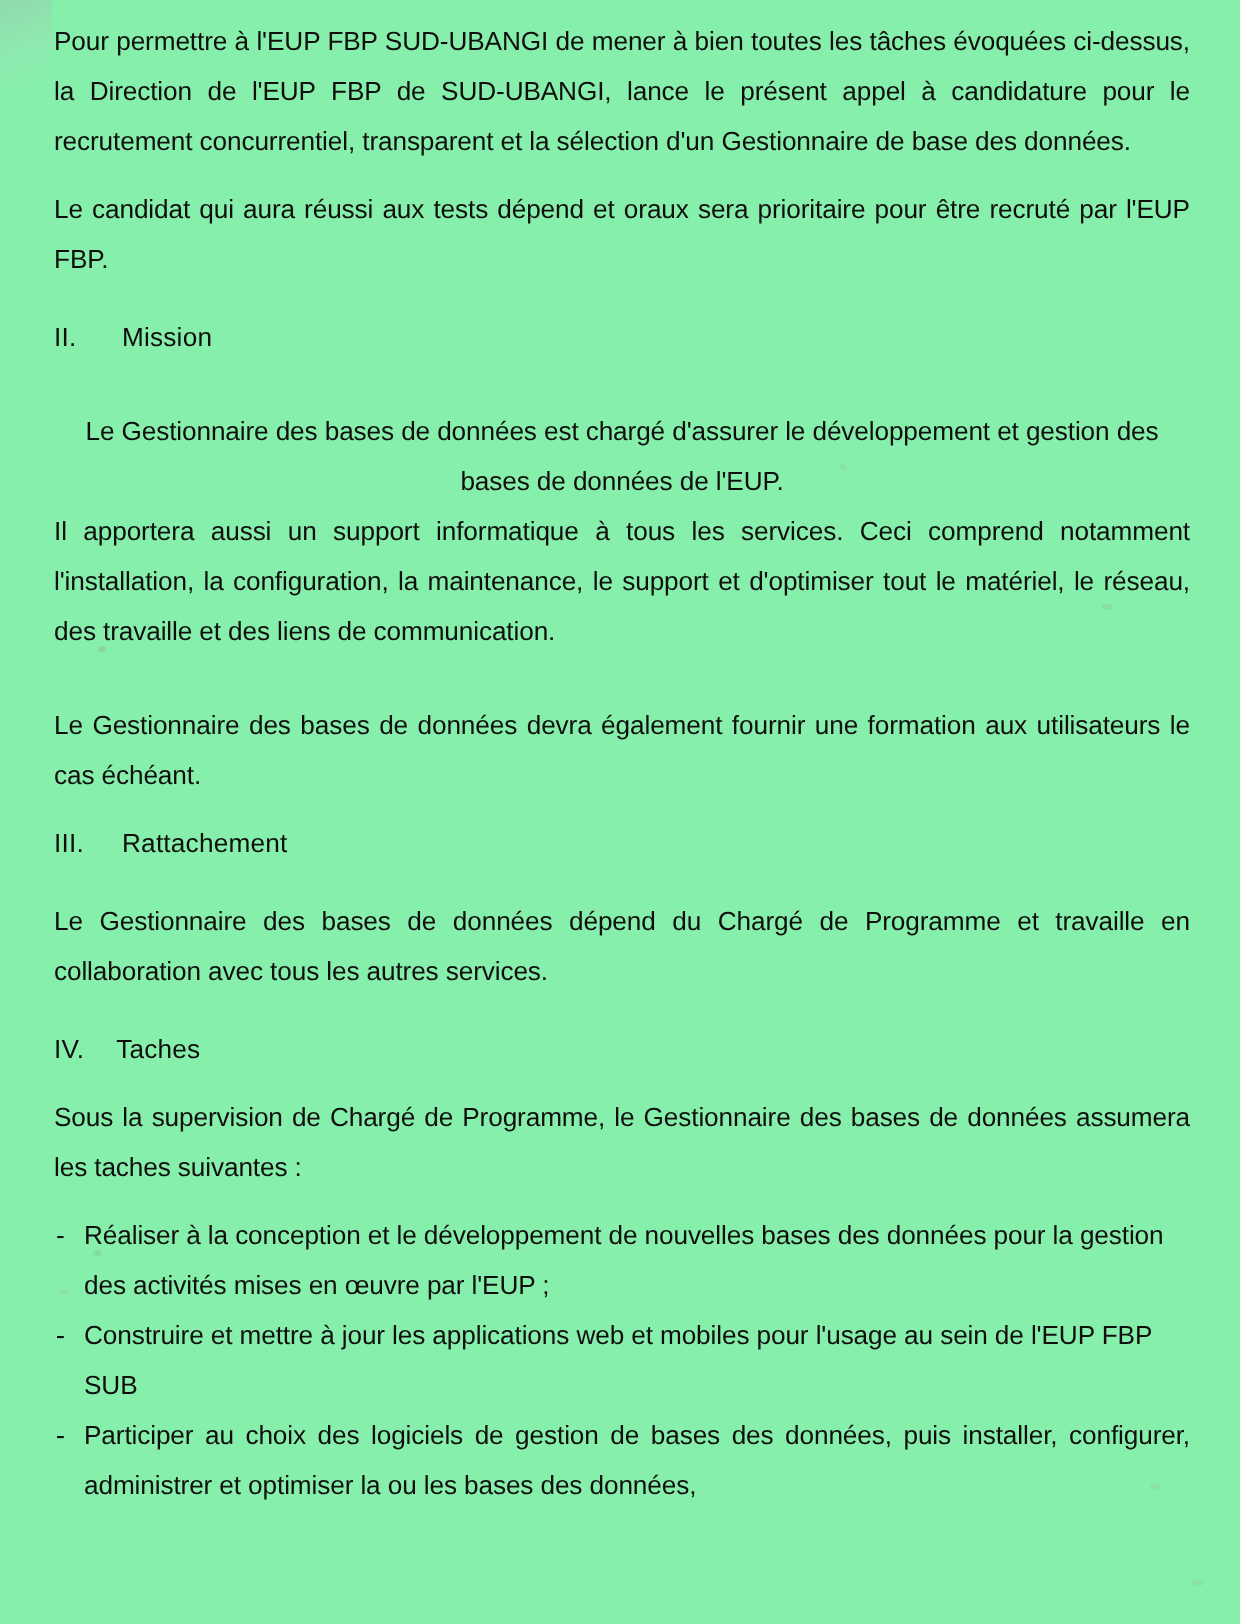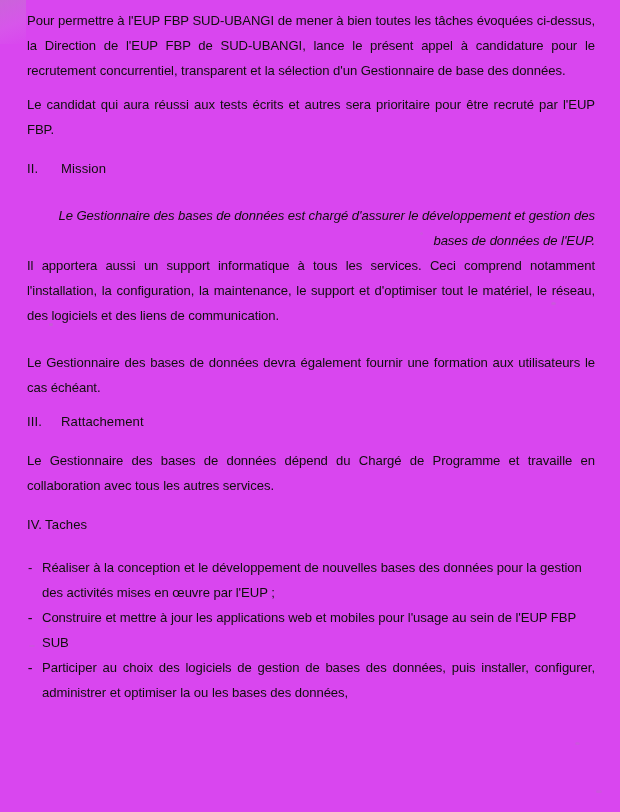--- a/index.html
+++ b/index.html
@@ -6,21 +6,21 @@
   html, body {
     margin: 0;
     padding: 0;
     background: #ffffff;
   }
 
   #page {
     position: relative;
     width: 620px;
     height: 812px;
-    background: #d946ef;
+    background: #86efac;
     overflow: hidden;
     font-family: "Liberation Sans", "DejaVu Sans", sans-serif;
     color: #100f0d;
     -webkit-font-smoothing: antialiased;
   }
 
   
   .scan-smudge {
     position: absolute;
     left: 0;
@@ -59,35 +59,34 @@
   }
 
   
   .para {
     text-align: justify;
     text-justify: inter-word;
   }
   
 
   .para-left {
-    text-align: right;
-    font-style: italic;
+    text-align: center;
   }
 
   .heading {
     font-weight: normal;
     letter-spacing: 0.1px;
   }
   .heading .num {
     display: inline-block;
     min-width: 34px;
   }
   .heading.flush .num {
     min-width: 0;
-    margin-right: 3px;
+    margin-right: 16px;
   }
 
   .bullet {
     position: relative;
     padding-left: 15px;
     text-align: justify;
     text-justify: inter-word;
   }
   .bullet .dash {
     position: absolute;
@@ -117,33 +116,33 @@
   <div class="scan-speck speck-g"></div>
 
   <div class="body-text">
 
     <div style="height:8px"></div>
 
     <p class="para">Pour permettre à l'EUP FBP SUD-UBANGI de mener à bien toutes les tâches évoquées ci-dessus, la Direction de l'EUP FBP de SUD-UBANGI, lance le présent appel à candidature pour le recrutement concurrentiel, transparent et la sélection d'un Gestionnaire de base des données.</p>
 
     <div class="gap-s"></div>
 
-    <p class="para">Le candidat qui aura réussi aux tests écrits et autres sera prioritaire pour être recruté par l'EUP FBP.</p>
+    <p class="para">Le candidat qui aura réussi aux tests dépend et oraux sera prioritaire pour être recruté par l'EUP FBP.</p>
 
     <div class="gap-m"></div>
 
     <div class="heading">
       <span class="num">II.</span><span>Mission</span>
     </div>
 
     <div class="gap-l"></div>
 
     <p class="para-left">Le Gestionnaire des bases de données est chargé d'assurer le développement  et gestion des bases de données  de l'EUP.</p>
 
-    <p class="para">Il apportera aussi un support informatique à tous les services. Ceci comprend notamment l'installation, la configuration, la maintenance, le support et d'optimiser tout le matériel, le réseau, des logiciels et des liens de communication.</p>
+    <p class="para">Il apportera aussi un support informatique à tous les services. Ceci comprend notamment l'installation, la configuration, la maintenance, le support et d'optimiser tout le matériel, le réseau, des travaille et des liens de communication.</p>
 
     <div class="gap-l"></div>
 
     <p class="para">Le Gestionnaire des bases de données devra également fournir une formation aux utilisateurs le cas échéant.</p>
 
     <div class="gap-s"></div>
 
     <div class="heading">
       <span class="num">III.</span><span>Rattachement</span>
     </div>
@@ -153,20 +152,21 @@
     <p class="para">Le Gestionnaire des bases de données dépend du Chargé de Programme et  travaille en collaboration avec tous les autres services.</p>
 
     <div class="gap-m"></div>
 
     <div class="heading flush">
       <span class="num">IV.</span><span>Taches</span>
     </div>
 
     <div class="gap-s"></div>
 
+    <p class="para">Sous la supervision de Chargé de Programme, le Gestionnaire des bases de données assumera les taches suivantes :</p>
 
     <div class="gap-s"></div>
 
     <div class="bullet no-justify">
       <span class="dash">-</span>
       <span>Réaliser à la conception et le développement de nouvelles bases des données pour la gestion des activités mises en œuvre par l'EUP ;</span>
     </div>
 
     <div class="bullet no-justify">
       <span class="dash">-</span>

